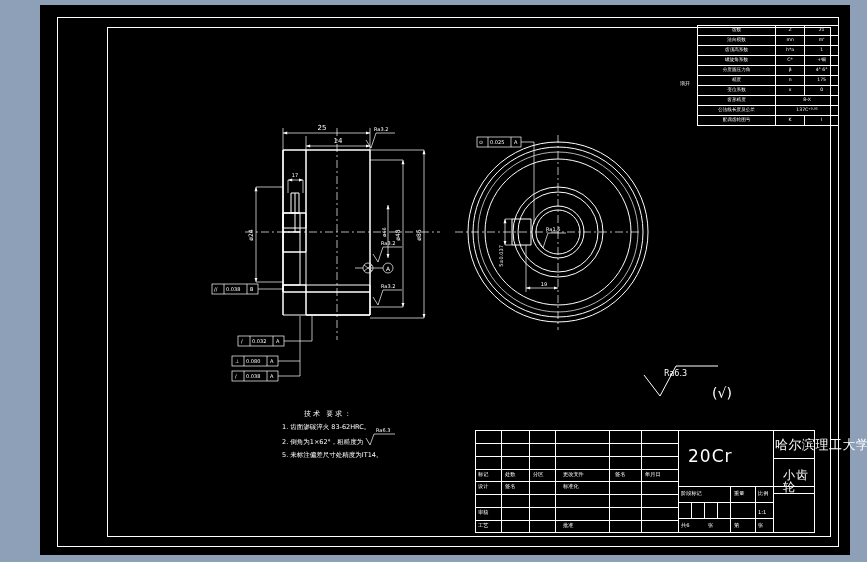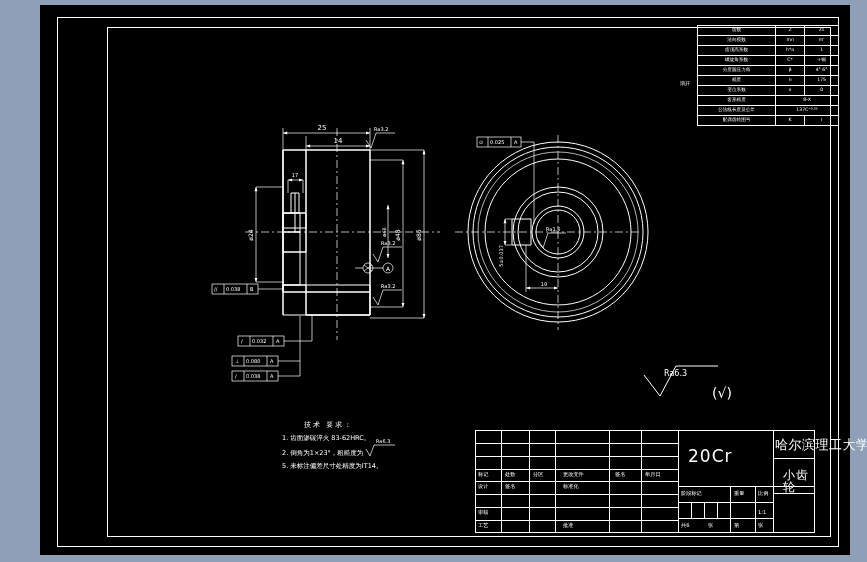--- a/index.html
+++ b/index.html
@@ -28,21 +28,21 @@
   .ptable-label{position:absolute;left:680px;top:80px;color:#fff;font-size:5px;}
   
   .tb{position:absolute;left:475px;top:430px;width:340px;height:103px;}
   .tb div{position:absolute;box-sizing:border-box;}
   .tbline{background:#fff;}
   .tbtxt{color:#fff;font-size:5.2px;line-height:1;white-space:nowrap;}
   .tbbig{color:#fff;font-size:17px;line-height:1;letter-spacing:1px;}
   .tbuni{color:#fff;font-size:13px;line-height:1;letter-spacing:0.5px;white-space:nowrap;}
   .tbpart{color:#fff;font-size:12px;line-height:1;letter-spacing:1px;}
   .tech{position:absolute;left:282px;top:408px;color:#fff;font-size:6.5px;line-height:13px;}
-  .tech .hd{font-size:7px;letter-spacing:2px;padding-left:22px;margin-top:11px;}
+  .tech .hd{font-size:7px;letter-spacing:2px;padding-left:22px;}
 </style>
 </head>
 <body>
 
 <div id="root">
 
   <div class="cadbg"></div>
   <div class="frame-outer"></div>
   <div class="frame-inner"></div>
 
@@ -285,21 +285,21 @@
       <td class="sy">K</td>
       <td class="vl">I</td>
     </tr>
   </tbody>
     </table>
 
   <div class="tech">
     <div class="hd">技术 要求：</div>
     <div>1. 齿面渗碳淬火  83-62HRC。</div>
     <div>
-      <span>2. 倒角为1×23°，粗糙度为</span>
+      <span>2. 倒角为1×62°，粗糙度为</span>
       <svg width="40" height="12" style="vertical-align:-2px;overflow:visible">
         <path class="ln-thin" d="M1,4 L5,11 L9,0 L30,0"></path>
         <text class="txt5" x="11" y="-2">Ra6.3</text>
       </svg>
     </div>
     <div>5. 未标注偏差尺寸处精度为IT14。</div>
   </div>
 
   <div class="tb">
 

